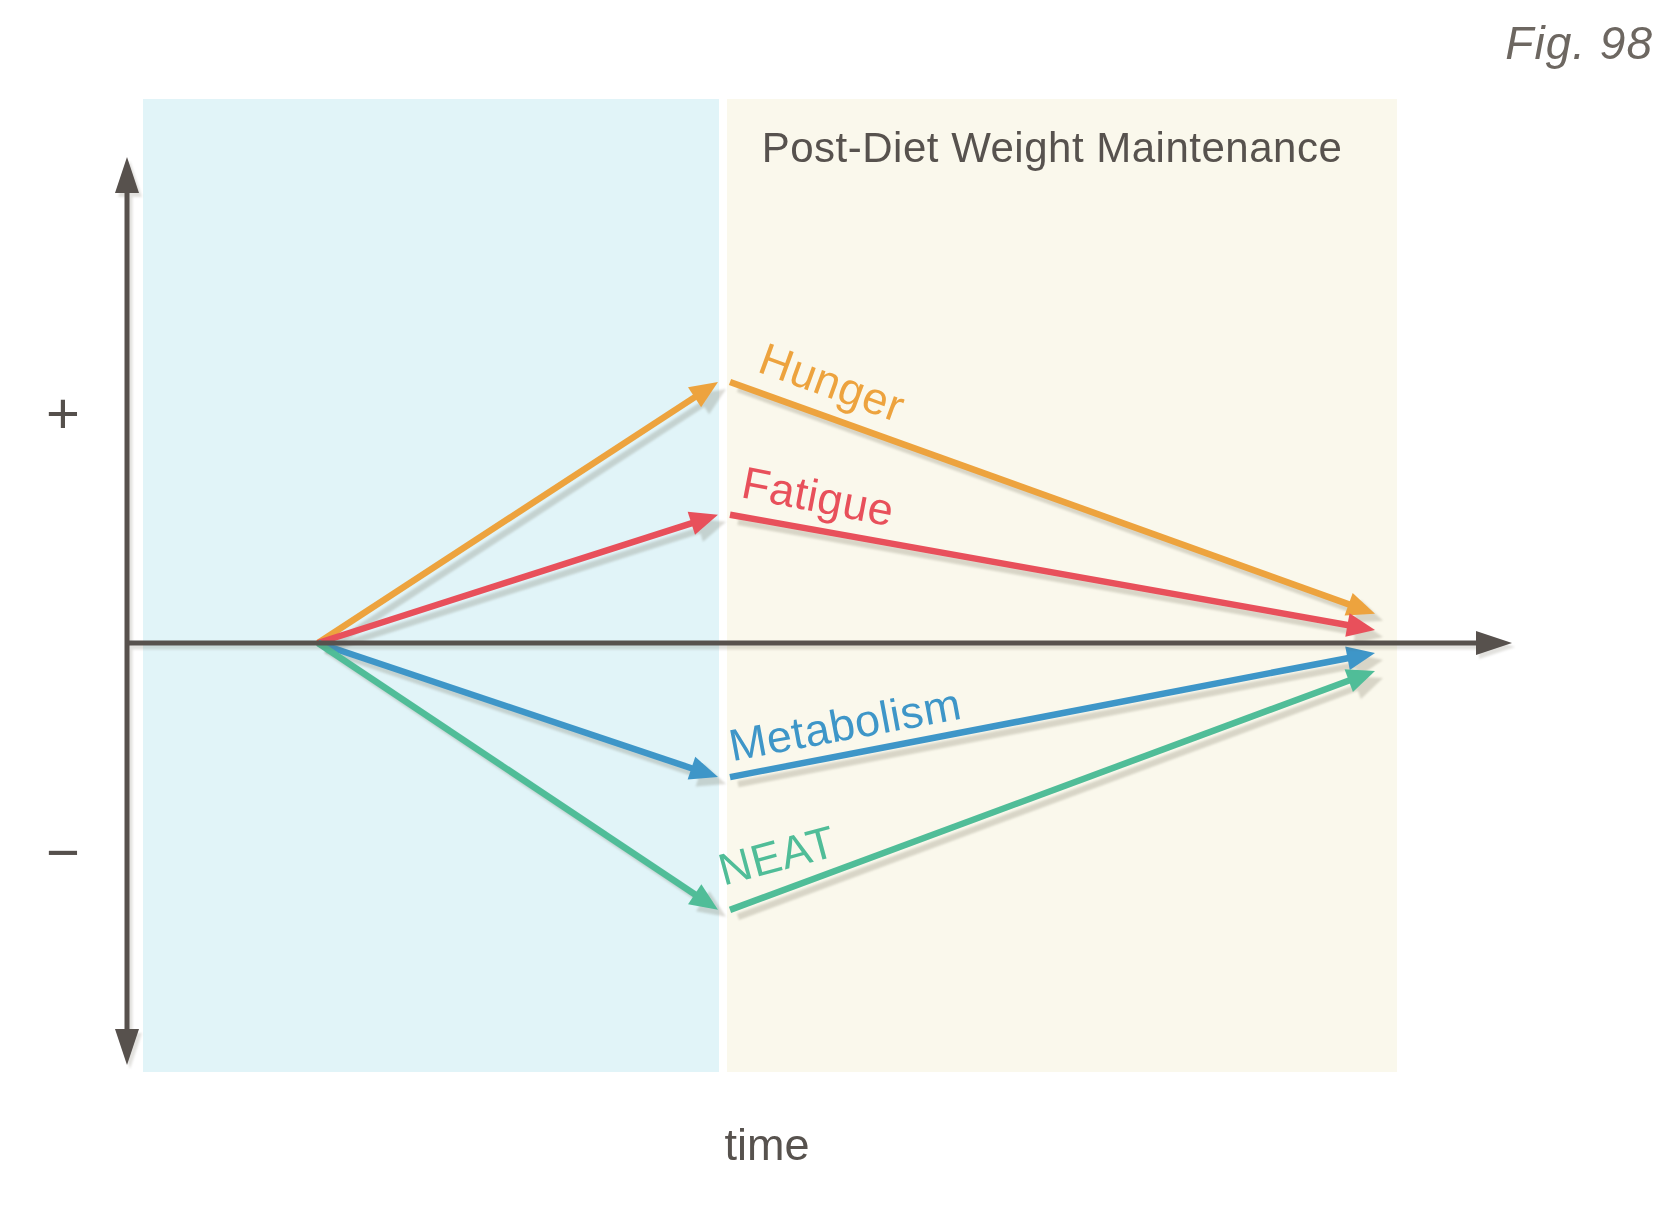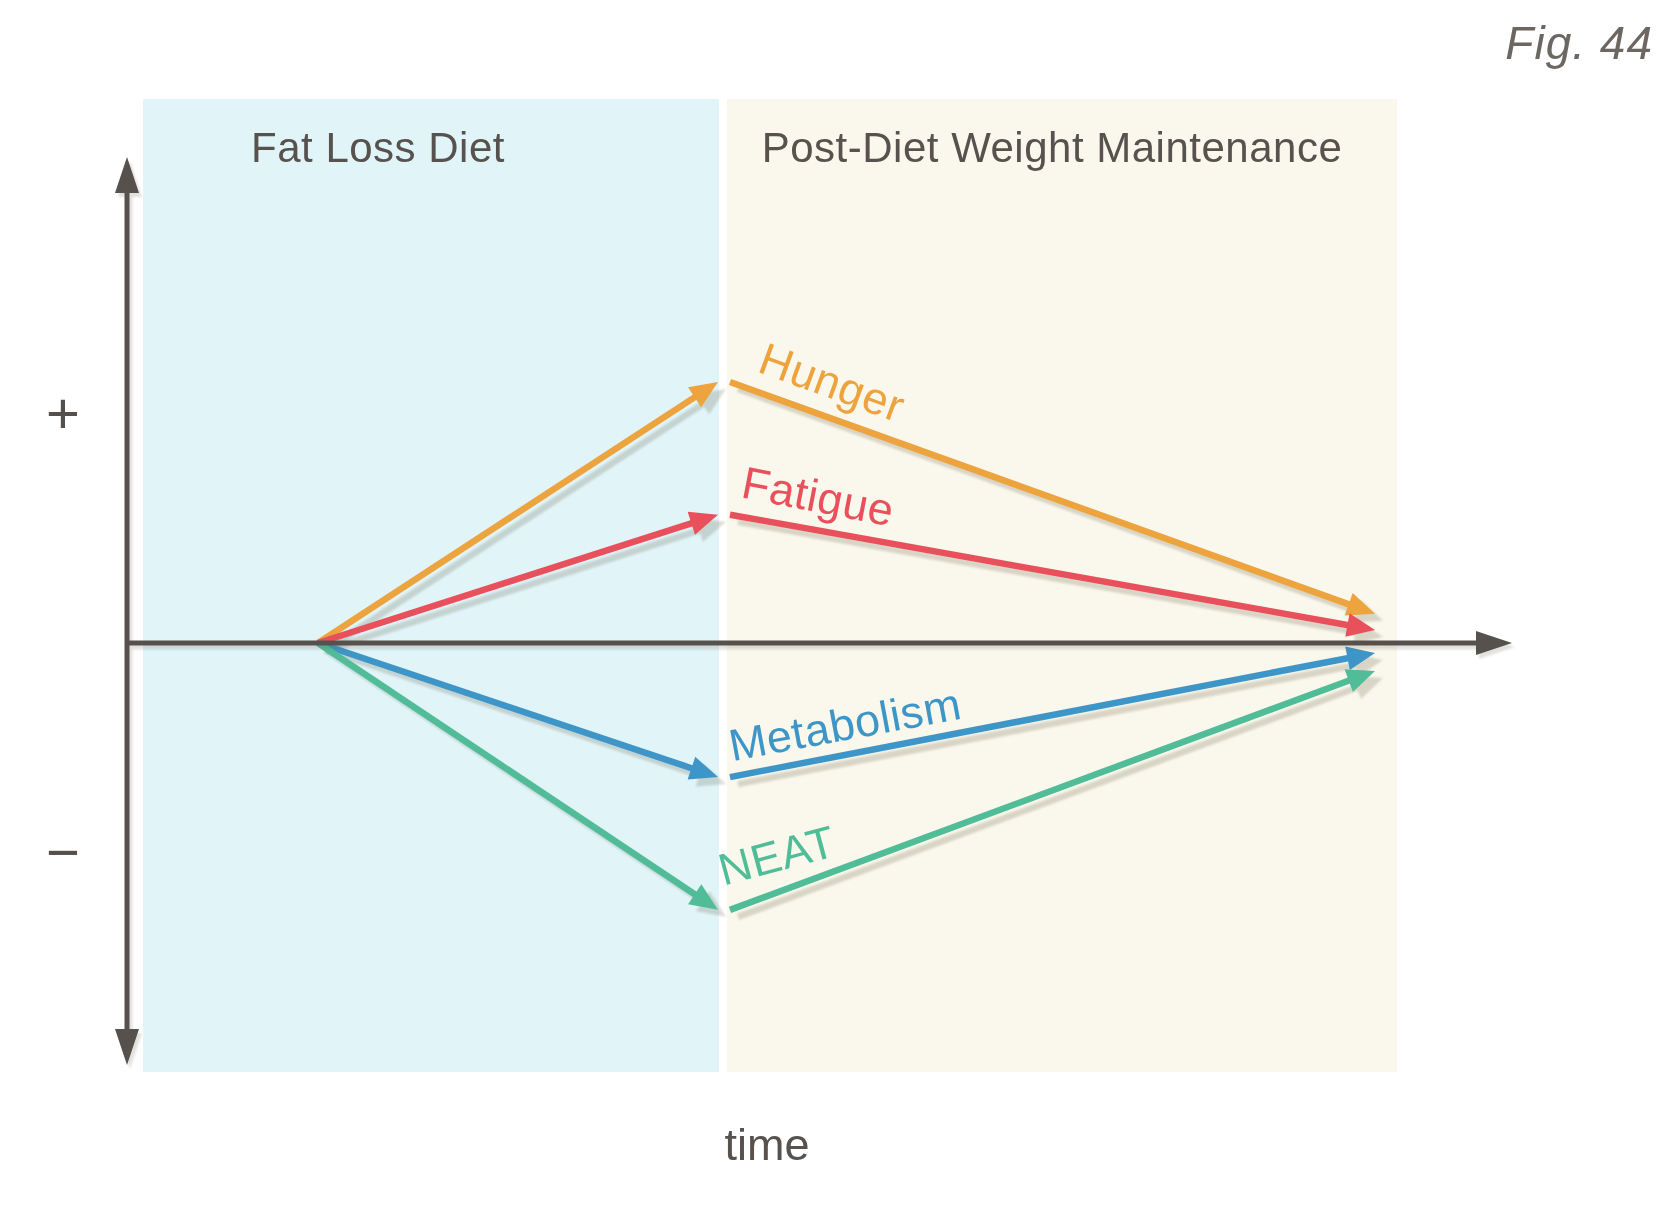--- a/index.html
+++ b/index.html
@@ -83,24 +83,23 @@
   .lbl-3 { left: 777px; top: 856px; --rot: -15deg; }
 </style>
 </head>
 <body>
 
 <div class="canvas">
 
   <div class="panel panel-diet" style="background: rgb(225, 244, 248);"></div>
   <div class="panel panel-maintenance" style="background: rgb(250, 248, 236);"></div>
 
-  <div class="panel-title title-diet">Fat Loss Diet</div>
   <div class="panel-title title-maintenance">Post-Diet Weight Maintenance</div>
 
-  <div class="fig-label">Fig. 44</div>
+  <div class="fig-label">Fig. 98</div>
 
   <div class="axis-sign sign-plus">+</div>
   <div class="axis-sign sign-minus">−</div>
 
   <svg id="chart-svg" width="1680" height="1225" viewBox="0 0 1680 1225">
       <g class="series-g">
         <line x1="318" y1="643" x2="697.9003451556113" y2="395.11502478596367" stroke="#EDA33E" stroke-width="6.5"></line>
         <polygon points="718,382 701.1079150745284,407.3506896724853 687.9928902885647,387.2510348280966" fill="#EDA33E"></polygon>
         <line x1="730" y1="382" x2="1352.4136844321683" y2="605.6346842901628" stroke="#EDA33E" stroke-width="6.5"></line>
         <polygon points="1375,613.75 1344.591640649278,615.5752894557725 1352.7069563591149,592.9889738879408" fill="#EDA33E"></polygon>

